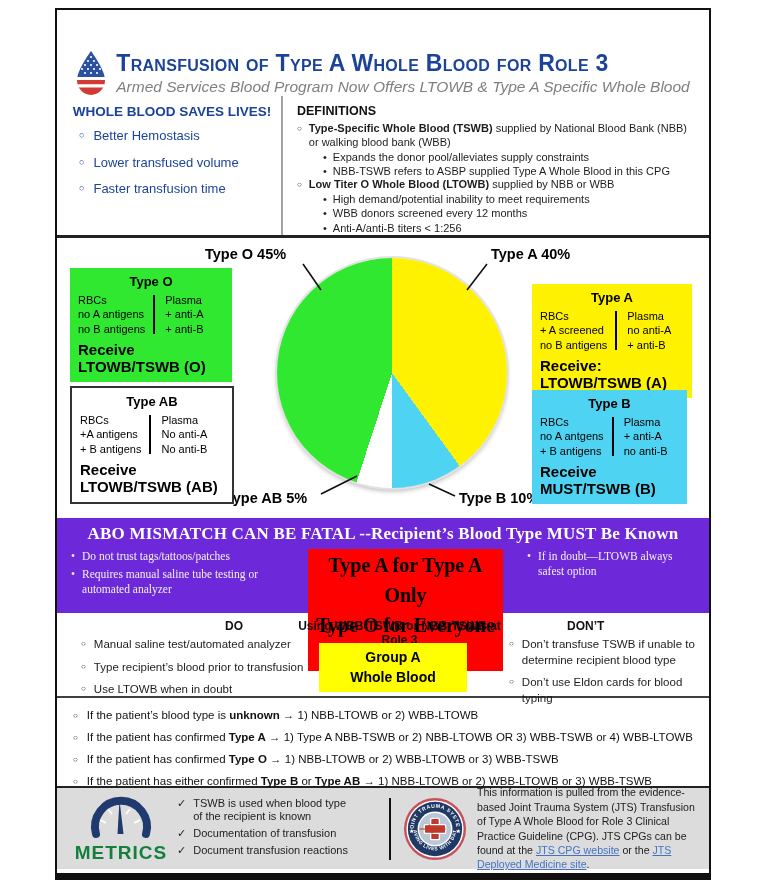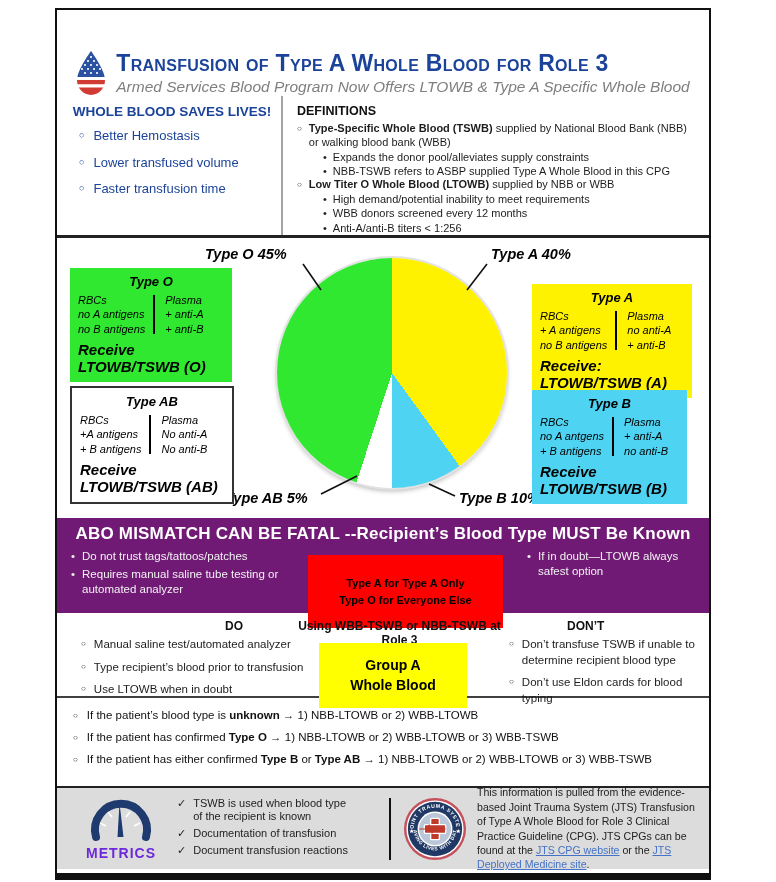--- a/index.html
+++ b/index.html
@@ -21,64 +21,64 @@
   .ben-item { display:flex; gap:9px; color:#1b4399; font-size:13px; font-weight:500; margin:0 0 11px 8px; white-space:pre-line; line-height:1.2; }
   .ben-item::before { content:"○"; font-size:9px; line-height:15px; color:#1b4399; }
   .col-right { flex:1; padding:8px 10px 0 14px; }
   .col-right h2 { font-size:12.5px; font-weight:700; color:#111; margin-bottom:4px; }
   .def-item { display:flex; gap:7px; font-size:11px; color:#1d1d1d; line-height:1.25; }
   .def-item::before { content:"○"; font-size:8px; line-height:14px; }
   .def-sub { margin-left:26px; display:flex; gap:6px; font-size:11px; color:#1d1d1d; line-height:1.3; }
   .def-sub::before { content:"•"; }
 
   
-  .pie-sec { position:relative; height:280px;font-style:italic; }
+  .pie-sec { position:relative; height:280px; }
   .pie { position:absolute; left:220px; top:20px; width:230px; height:230px; border-radius:50%;
          box-shadow:0 0 0 2px #e2e2e2, 0 3px 5px rgba(0,0,0,.30); }
   .pie-label { position:absolute; font-size:14.5px; font-weight:700; color:#000; }
   .leader { position:absolute; left:0; top:0; width:656px; height:280px; pointer-events:none; }
   .bbox { position:absolute; padding:6px 8px 7px; }
   .bbox-title { text-align:center; font-size:13px; font-weight:700; margin-bottom:4px; }
   .bbox-cols { display:flex; align-items:stretch; }
   .bbox-col { font-size:11px; line-height:1.3; }
   .bbox-col.r { padding-left:10px; }
   .bbox-vline { width:2px; background:#000; margin:2px 0 2px 8px; }
   .bbox-receive { text-align:left; font-size:15px; font-weight:700; margin-top:5px; }
   .bbox.white-box { background:#fff; border:2px solid #333; }
 
   
-  .banner { height:95px; background:#701a75; color:#fff; padding:6px 14px 0; }
+  .banner { height:95px; background:#6d28d9; color:#fff; padding:6px 14px 0;font-family:Liberation Serif, serif; }
   .banner-title { text-align:center; font-size:17px; font-weight:600; letter-spacing:.2px; margin-bottom:5px; }
   .banner-row { display:flex; align-items:flex-start; }
   .banner-left { width:225px; }
   .banner-li { display:flex; gap:7px; font-size:11.5px; color:#f2f2f2; line-height:1.3; margin-bottom:3px; }
   .banner-li::before { content:"•"; }
-  .redbox { width:195px; margin:6px 10px 0 12px; background:#ff0000; color:#000; font-weight:700; font-size:11px;
-            text-align:center; padding:20px 6px; line-height:1.5; }
+  .redbox { width:195px; margin:0 10px 0 12px; background:#ff0000; color:#000; font-weight:700; font-size:20px;
+            text-align:center; padding:1px 6px; line-height:1.5; }
   .banner-right { flex:1; padding-left:14px; }
 
   
   .dodont { position:relative; height:85px; border-bottom:2px solid #404040; }
   .dd-head { position:absolute; font-size:12px; font-weight:700; color:#111; }
   .dd-list { position:absolute; }
   .dd-li { display:flex; gap:8px; font-size:11.5px; color:#1d1d1d; line-height:1.35; margin-bottom:7px; }
   .dd-li::before { content:"○"; font-size:8px; line-height:14px; }
   .groupbox { position:absolute; left:262px; top:30px; width:148px; background:#ffff00; text-align:center;
-              font-size:14px; font-weight:700; padding:12px 4px; line-height:1.45; }
+              font-size:14px; font-weight:700; padding:4px 4px; line-height:1.45; }
 
   
   .decisions { height:90px; border-bottom:2px solid #222; padding:11px 0 0 16px; }
   .drow { display:flex; gap:9px; font-size:11.5px; color:#111; margin-bottom:8px; }
   .drow::before { content:"○"; font-size:8px; line-height:14px; }
   .drow b { font-weight:700; }
 
   
   .footer { height:81px; background:#dcdcdc; display:flex; align-items:center; padding:0 10px 0 16px; }
   .metrics { width:96px; text-align:center; }
-  .metrics-label { color:#6d28d9; font-weight:700; font-size:14px; letter-spacing:1px; margin-top:-2px; }
+  .metrics-label { color:#15803d; font-weight:700; font-size:19px; letter-spacing:1px; margin-top:-2px; }
   .checks { width:208px; margin-left:8px; }
   .chk { display:flex; gap:7px; font-size:11px; color:#222; line-height:1.25; margin-bottom:3px; white-space:pre-line; }
   .chk::before { content:"✓"; font-size:11px; }
   .foot-div { width:2px; height:62px; background:#111; margin:0 12px 0 4px; }
   .seal { width:64px; height:64px; flex:none; }
   .foot-info { flex:1; font-size:10.6px; color:#222; line-height:1.36; padding-left:10px; }
   .link { color:#4472c4; text-decoration:underline; cursor:pointer; }
 </style>
 </head>
 <body>
@@ -195,21 +195,21 @@
           </div>
         </div>
         <div class="bbox-receive">Receive LTOWB/TSWB (AB)</div>
       </div>
 
       <div class="bbox" style="left: 475px; top: 46px; width: 160px; background-color: rgb(255, 242, 0);">
         <div class="bbox-title">Type A</div>
         <div class="bbox-cols">
           <div class="bbox-col">
             <div>RBCs</div>
-              <div>+ A antigens</div>
+              <div>+ A screened</div>
               <div>no B antigens</div>
           </div>
           <div class="bbox-vline"></div>
           <div class="bbox-col r">
             <div>Plasma</div>
               <div>no anti-A</div>
               <div>+ anti-B</div>
           </div>
         </div>
         <div class="bbox-receive">Receive: LTOWB/TSWB (A)</div>
@@ -223,21 +223,21 @@
               <div>no A antgens</div>
               <div>+ B antigens</div>
           </div>
           <div class="bbox-vline"></div>
           <div class="bbox-col r">
             <div>Plasma</div>
               <div>+ anti-A</div>
               <div>no anti-B</div>
           </div>
         </div>
-        <div class="bbox-receive">Receive LTOWB/TSWB (B)</div>
+        <div class="bbox-receive">Receive MUST/TSWB (B)</div>
       </div>
     </div>
 
     <div class="banner">
       <div class="banner-title">ABO MISMATCH CAN BE FATAL --Recipient’s Blood Type MUST Be Known</div>
       <div class="banner-row">
         <div class="banner-left">
           <div class="banner-li">Do not trust tags/tattoos/patches</div>
           <div class="banner-li">Requires manual saline tube testing or automated analyzer</div>
         </div>
@@ -269,20 +269,23 @@
 
       <div class="dd-list" style="left:452px; top:24px; width:192px;">
         <div class="dd-li">Don’t transfuse TSWB if unable to determine recipient blood type</div>
         <div class="dd-li">Don’t use Eldon cards for blood typing</div>
       </div>
     </div>
 
     <div class="decisions">
       <div class="drow">
         <span><span>If the patient’s blood type is </span><b>unknown</b><span></span><b></b><span> → 1) NBB-LTOWB  or  2) WBB-LTOWB</span></span>
+      </div>
+      <div class="drow">
+        <span><span>If the patient has confirmed </span><b>Type A</b><span></span><b></b><span> → 1) Type A NBB-TSWB  or  2) NBB-LTOWB  OR  3) WBB-TSWB  or  4) WBB-LTOWB</span></span>
       </div>
       <div class="drow">
         <span><span>If the patient has confirmed </span><b>Type O</b><span></span><b></b><span> → 1) NBB-LTOWB or 2) WBB-LTOWB or 3) WBB-TSWB</span></span>
       </div>
       <div class="drow">
         <span><span>If the patient has either confirmed </span><b>Type B</b><span> or </span><b>Type AB</b><span> → 1) NBB-LTOWB  or  2) WBB-LTOWB  or  3) WBB-TSWB</span></span>
       </div>
     </div>
 
     <div class="footer">

